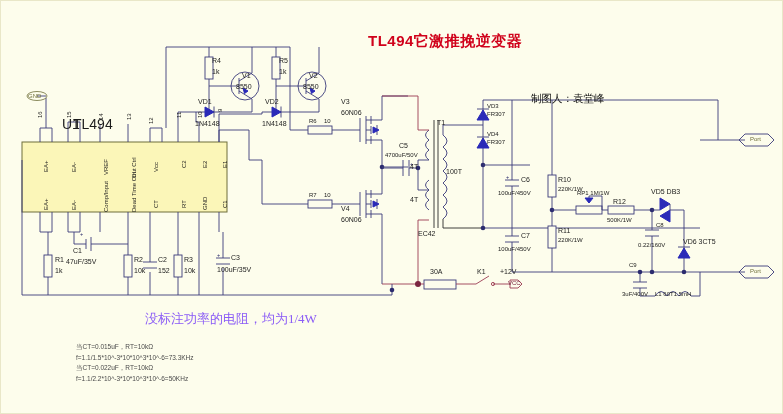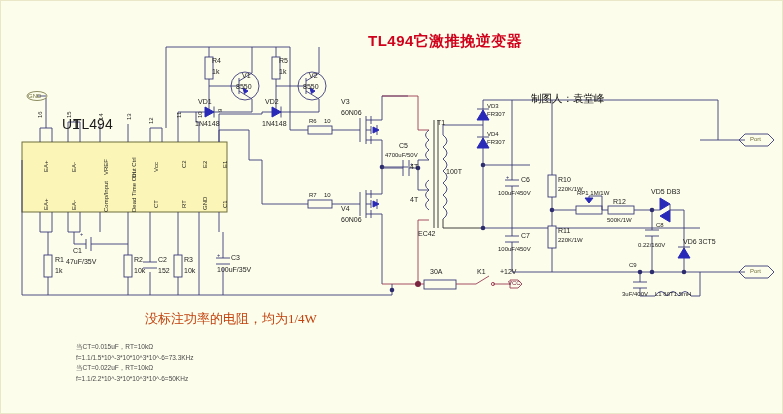--- a/index.html
+++ b/index.html
@@ -17,21 +17,21 @@
   .t9{font-size:14px;}
   .title{
     position:absolute;left:368px;top:32px;
     font-size:15px;font-weight:bold;color:#d0021b;
     letter-spacing:.5px;white-space:nowrap;
     font-family:"Liberation Sans",sans-serif;
   }
   .author{position:absolute;left:531px;top:90px;font-size:10.5px;color:#111;line-height:16px;white-space:nowrap;}
   .note-main{
     position:absolute;left:145px;top:310px;
-    font-size:13px;color:#c2410c;white-space:nowrap;
+    font-size:13px;color:#8b5cf6;white-space:nowrap;
     font-family:"Liberation Serif",serif;
   }
   .formulas{
     position:absolute;left:76px;top:342px;
     font-size:6.5px;color:#4a4a4a;line-height:10.5px;white-space:nowrap;
   }
 </style>
 </head>
 <body style="background: rgb(253, 253, 236);">
 

